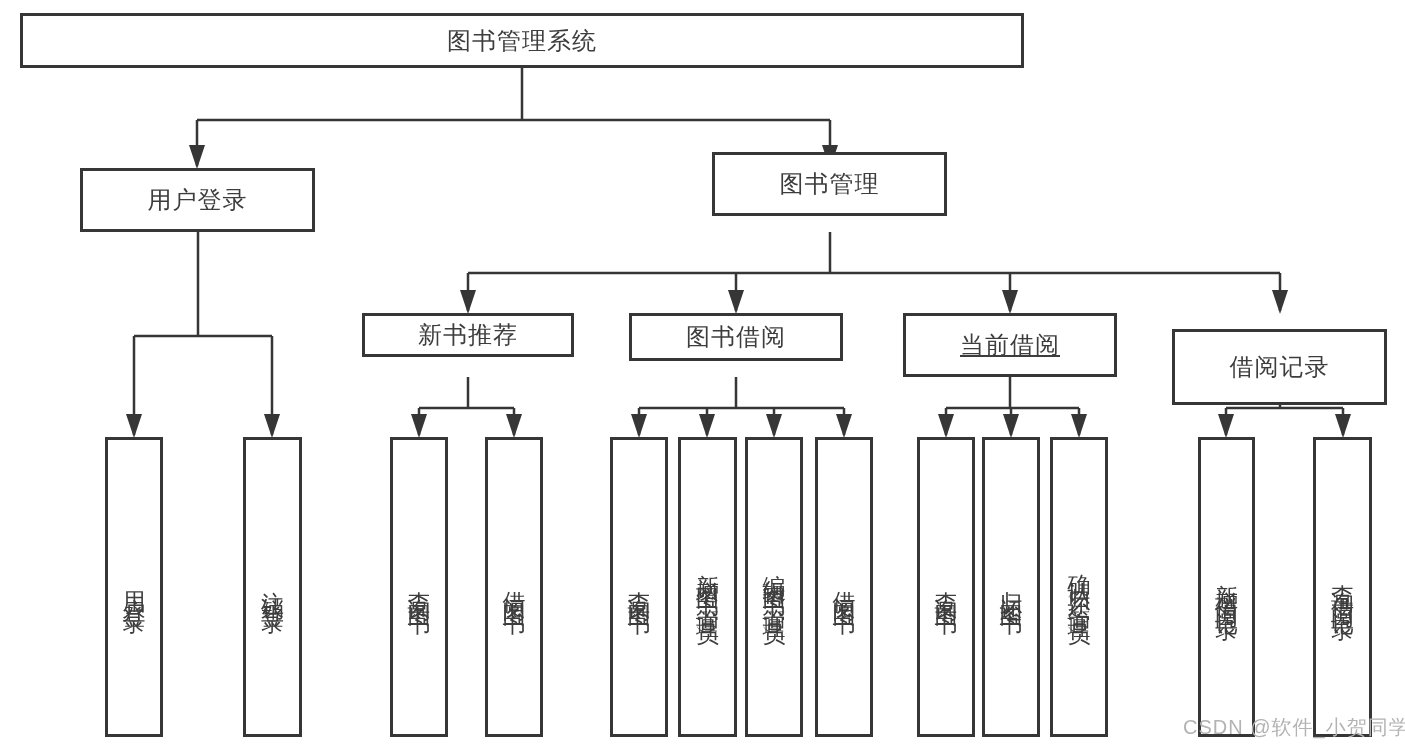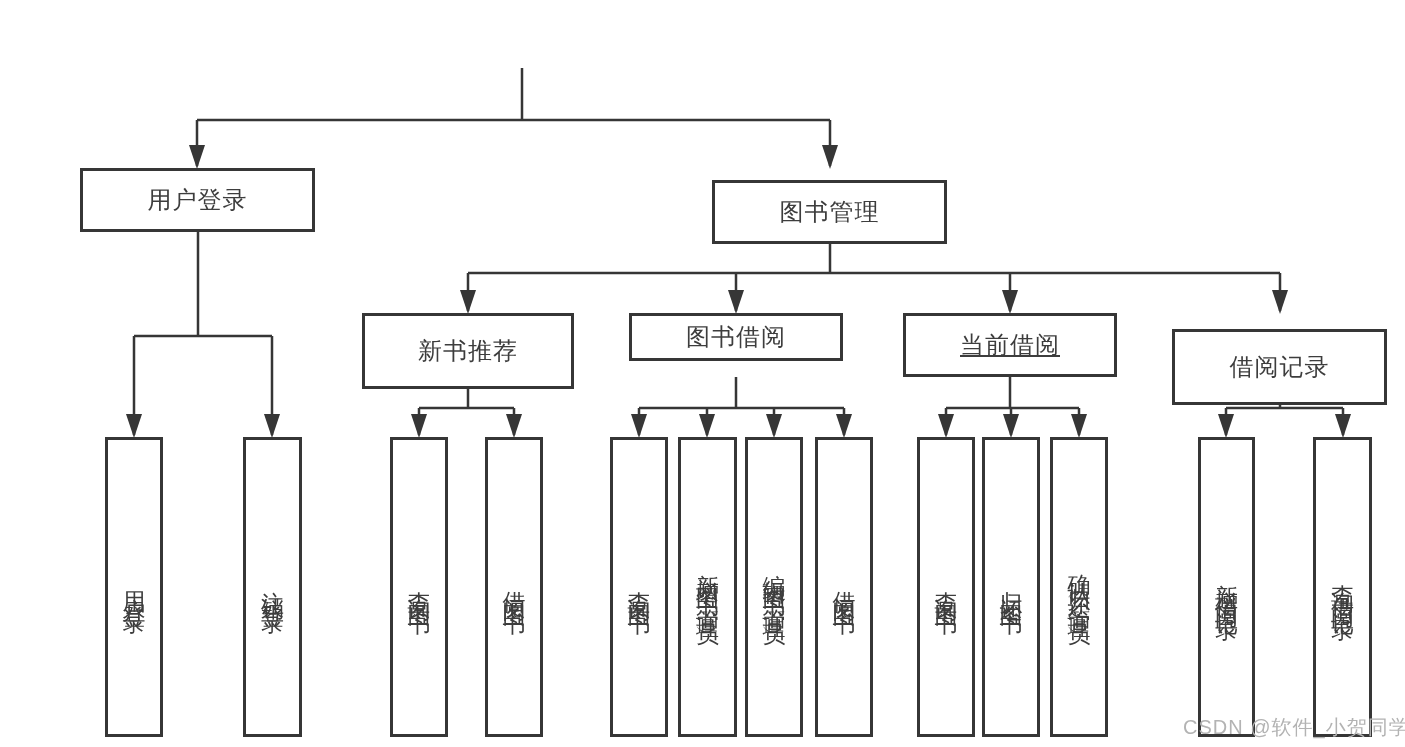--- a/index.html
+++ b/index.html
@@ -72,25 +72,26 @@
       <use href="#arw" transform="translate(774,438)"></use>
       <use href="#arw" transform="translate(844,438)"></use>
       <use href="#arw" transform="translate(946,438)"></use>
       <use href="#arw" transform="translate(1011,438)"></use>
       <use href="#arw" transform="translate(1079,438)"></use>
       <use href="#arw" transform="translate(1226,438)"></use>
       <use href="#arw" transform="translate(1343,438)"></use>
     </g>
   </svg>
 
+  <div class="box" style="left:20px;top:13px;width:1004px;height:55px;">图书管理系统</div>
 
   <div class="box" style="left:80px;top:168px;width:235px;height:64px;">用户登录</div>
-  <div class="box" style="left:712px;top:180px;width:235px;height:64px;">图书管理</div>
+  <div class="box" style="left:712px;top:152px;width:235px;height:64px;">图书管理</div>
 
-  <div class="box" style="left:362px;top:313px;width:212px;height:76px;text-align:center;">新书推荐</div>
+  <div class="box" style="left:362px;top:313px;width:212px;height:44px;text-align:center;">新书推荐</div>
   <div class="box" style="left:629px;top:313px;width:214px;height:48px;">图书借阅</div>
   <div class="box" style="left:903px;top:313px;width:214px;height:64px;text-decoration:underline;">当前借阅</div>
   <div class="box" style="left:1172px;top:329px;width:215px;height:76px;">借阅记录</div>
 
   <div class="box vbox" style="left:105px;top:437px;width:58px;height:300px;">
     <span>用户登录</span>
     </div>
   <div class="box vbox" style="left:243px;top:437px;width:59px;height:300px;">
     <span>注销登录</span>
     </div>

